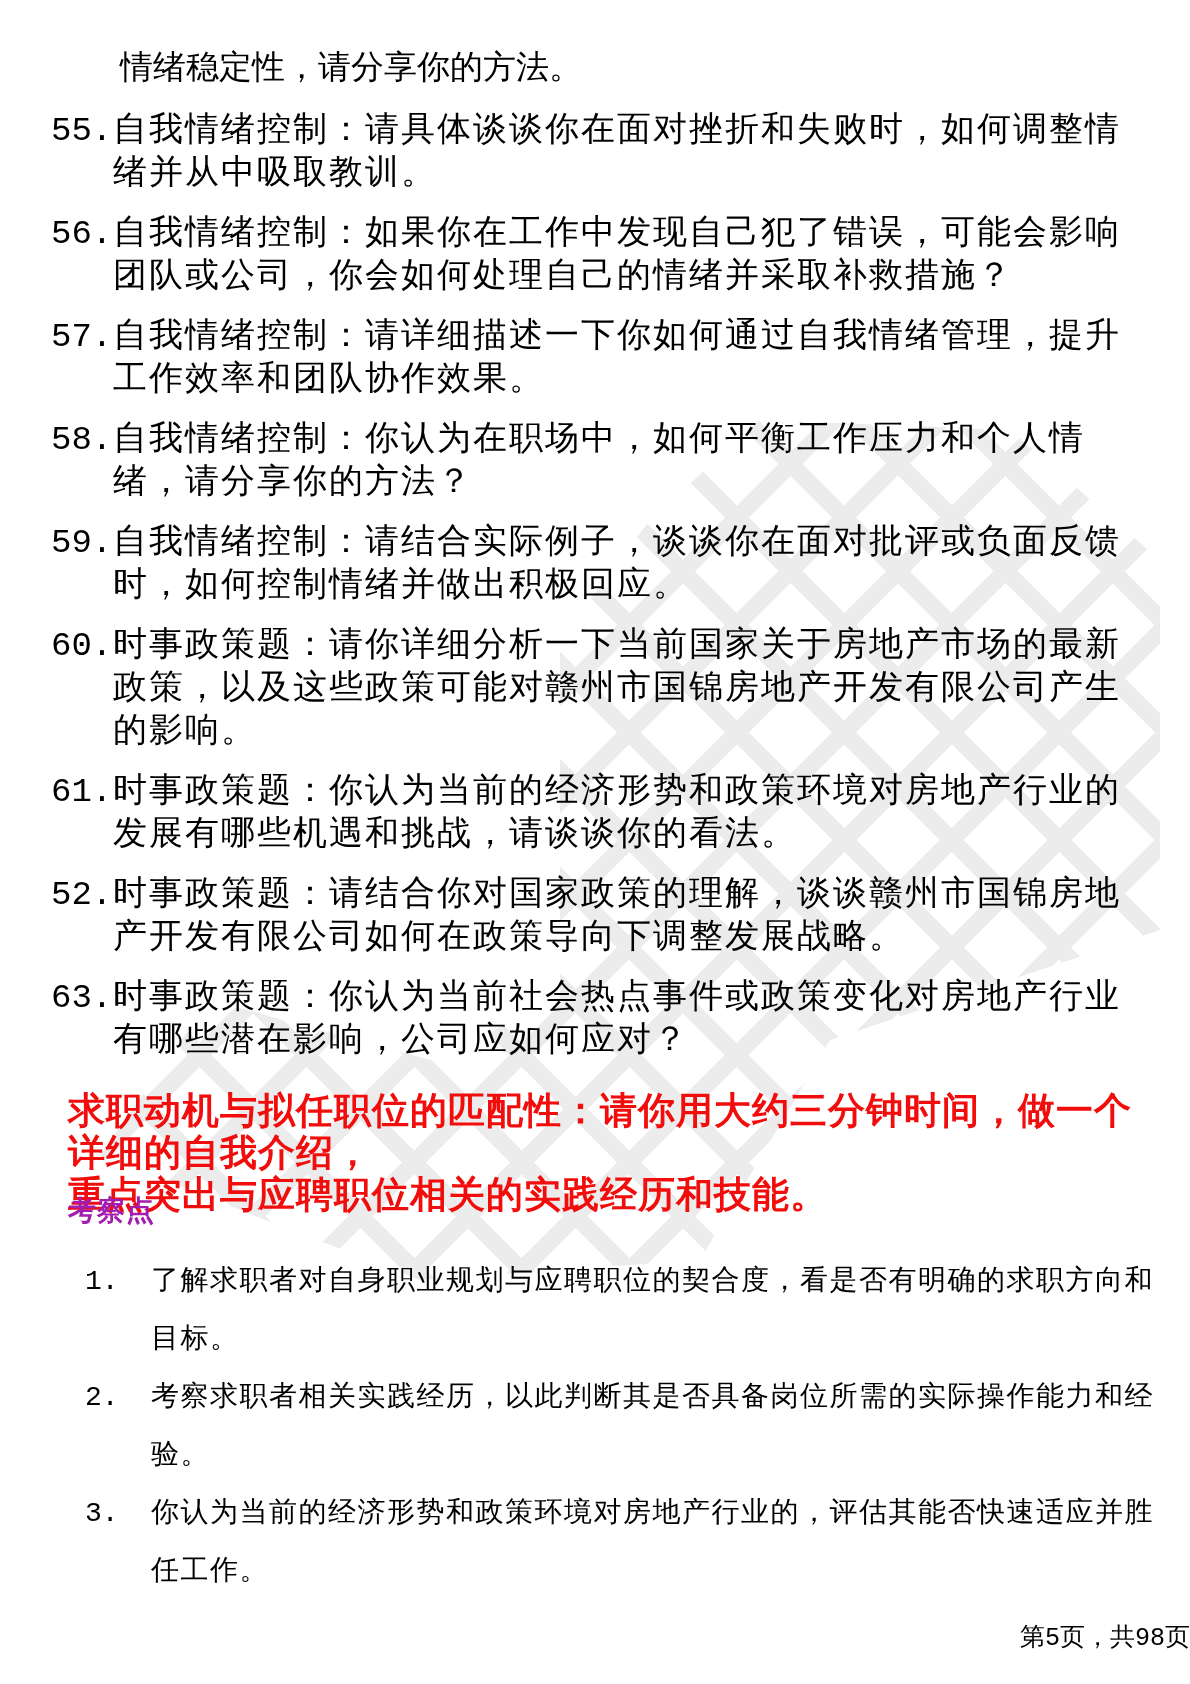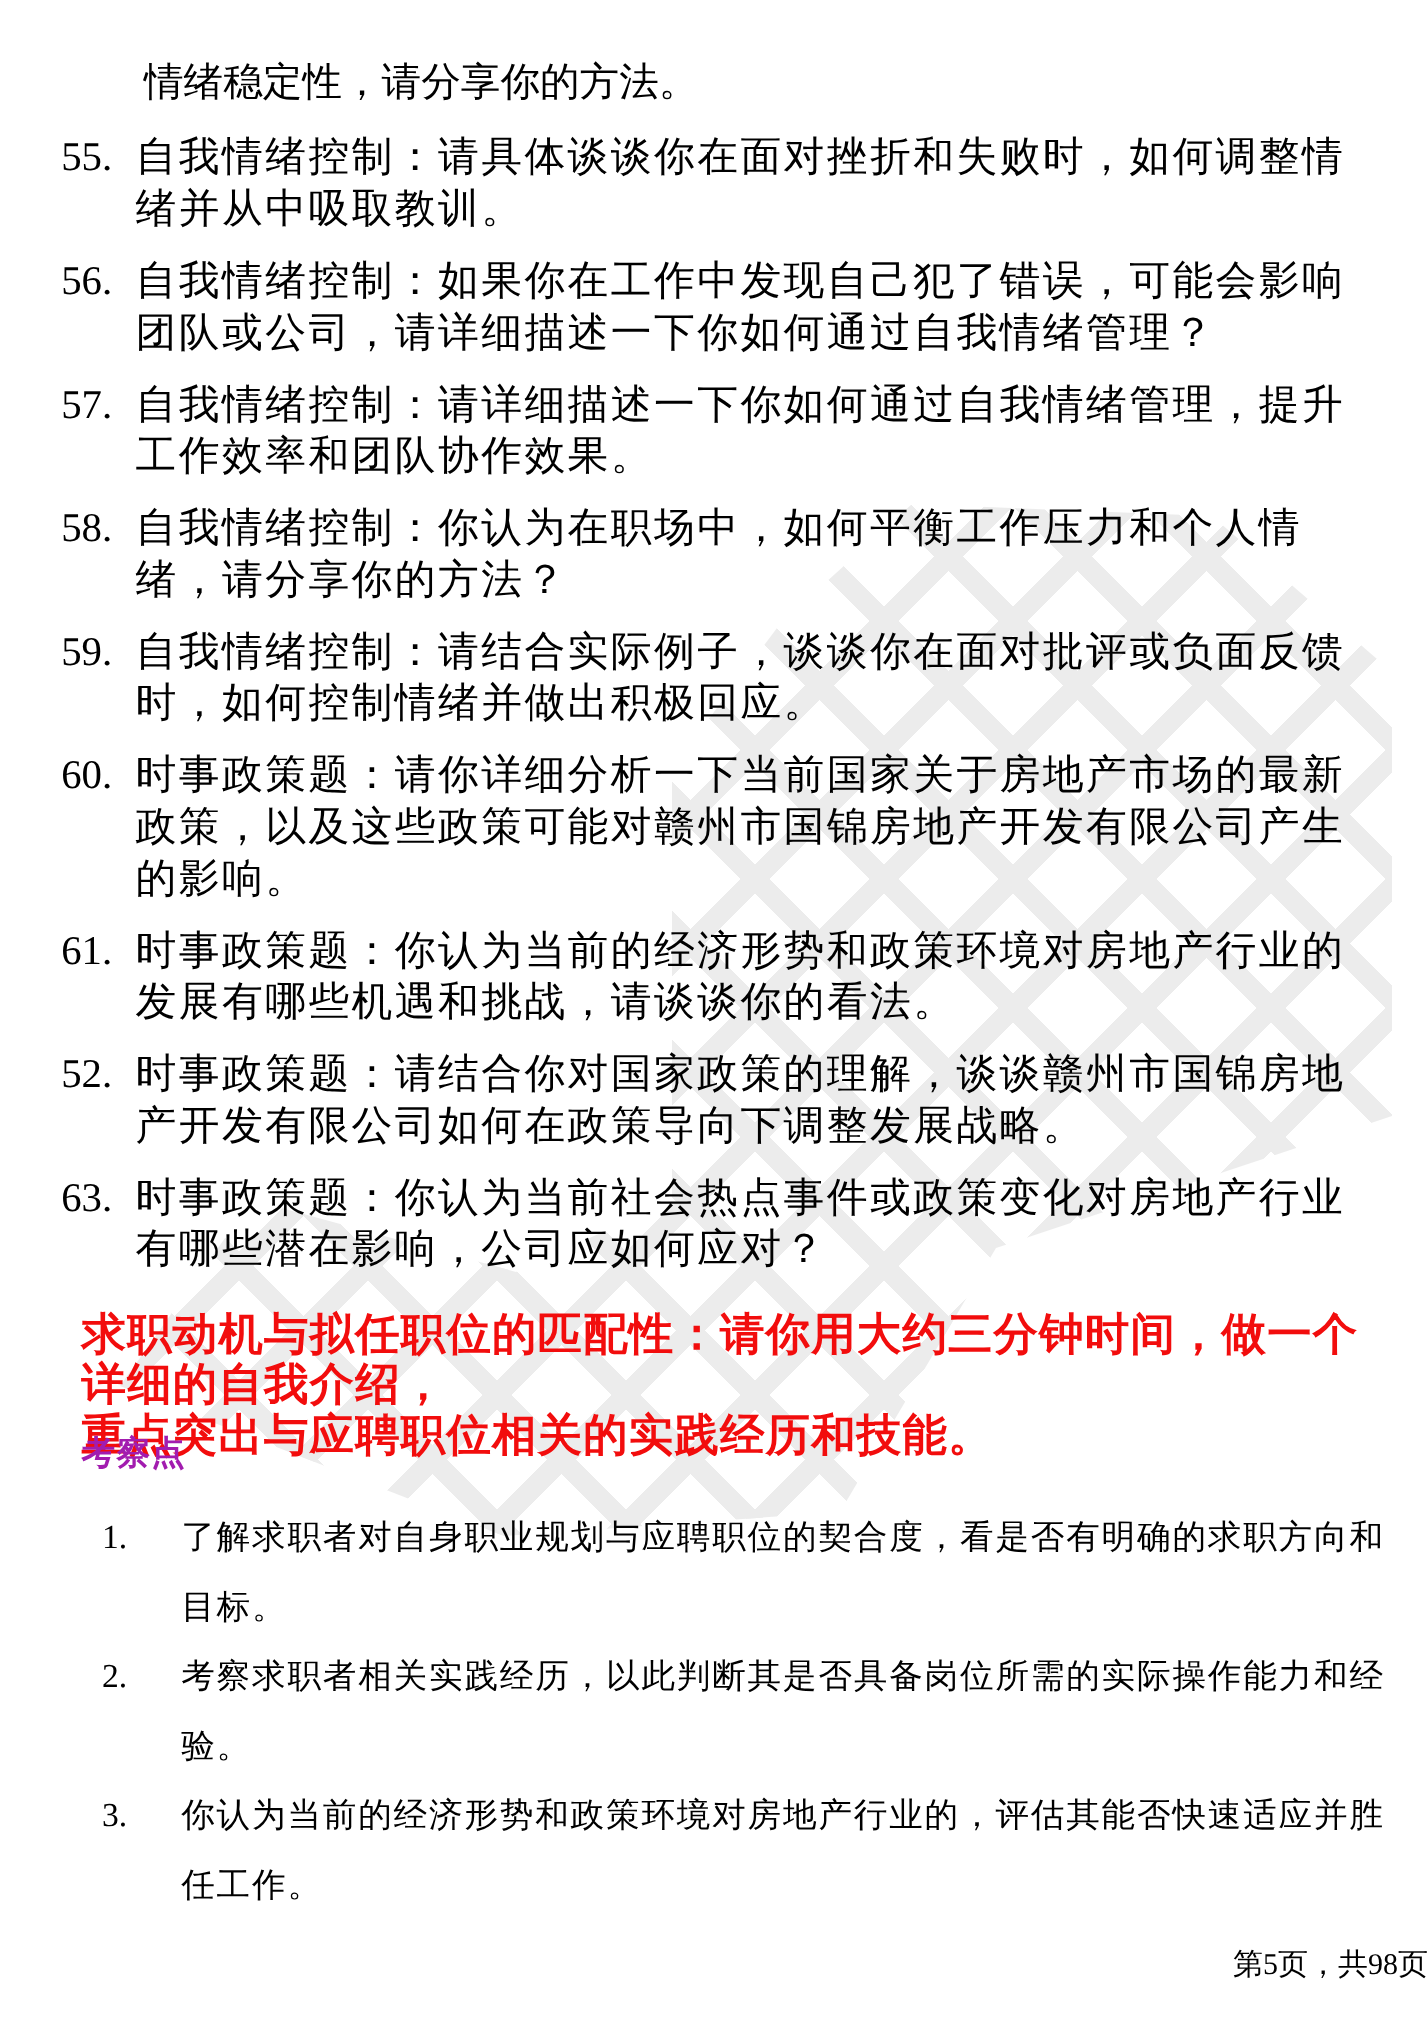--- a/index.html
+++ b/index.html
@@ -1,21 +1,21 @@
 <!DOCTYPE html>
 <html><head>
 <meta charset="utf-8">
 <style>
   html,body{margin:0;padding:0;background:#ffffff;}
   .page{
     position:relative;
     width:1190px;height:1684px;
     background:#ffffff;
     overflow:hidden;
-    font-family:Liberation Serif, serif;
+    font-family:Liberation Mono, monospace;
     color:#000000;
   }
   
   .watermark{
     position:absolute;left:0;top:0;width:1190px;height:1684px;
     pointer-events:none;z-index:0;
   }
   .wm-lattice{
     position:absolute;left:90px;top:400px;width:1070px;height:880px;
     background:
@@ -75,21 +75,21 @@
 
     <div class="questions">
       <div class="q-item">
         <span class="q-num">55.</span>
         <span class="q-text">自我情绪控制：请具体谈谈你在面对挫折和失败时，如何调整情
 绪并从中吸取教训。</span>
       </div>
       <div class="q-item">
         <span class="q-num">56.</span>
         <span class="q-text">自我情绪控制：如果你在工作中发现自己犯了错误，可能会影响
-团队或公司，请详细描述一下你如何通过自我情绪管理？</span>
+团队或公司，你会如何处理自己的情绪并采取补救措施？</span>
       </div>
       <div class="q-item">
         <span class="q-num">57.</span>
         <span class="q-text">自我情绪控制：请详细描述一下你如何通过自我情绪管理，提升
 工作效率和团队协作效果。</span>
       </div>
       <div class="q-item">
         <span class="q-num">58.</span>
         <span class="q-text">自我情绪控制：你认为在职场中，如何平衡工作压力和个人情
 绪，请分享你的方法？</span>

